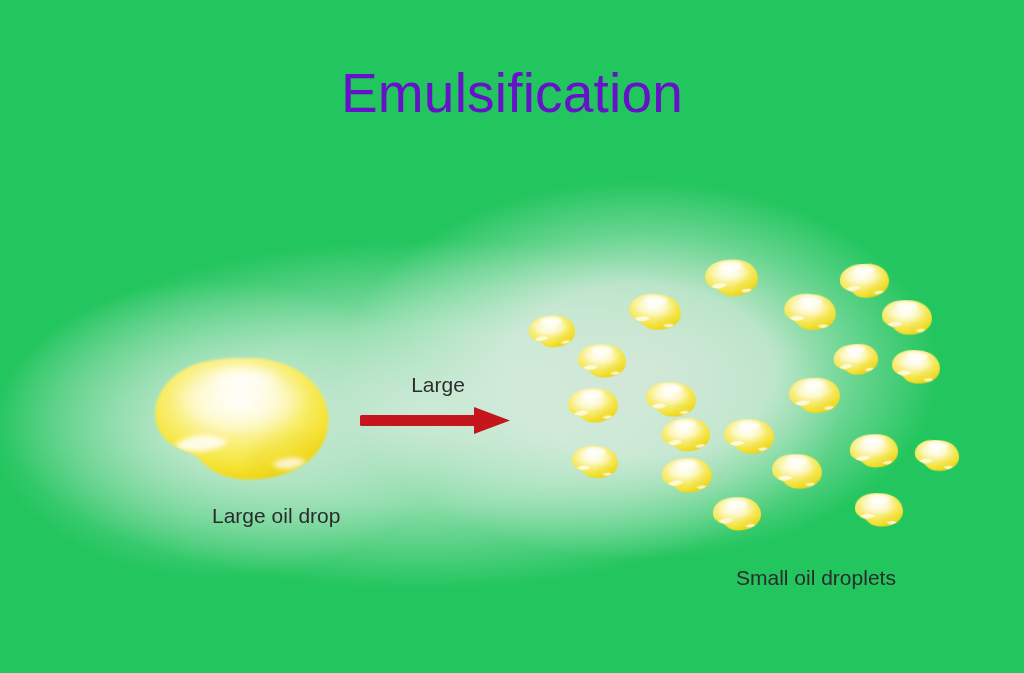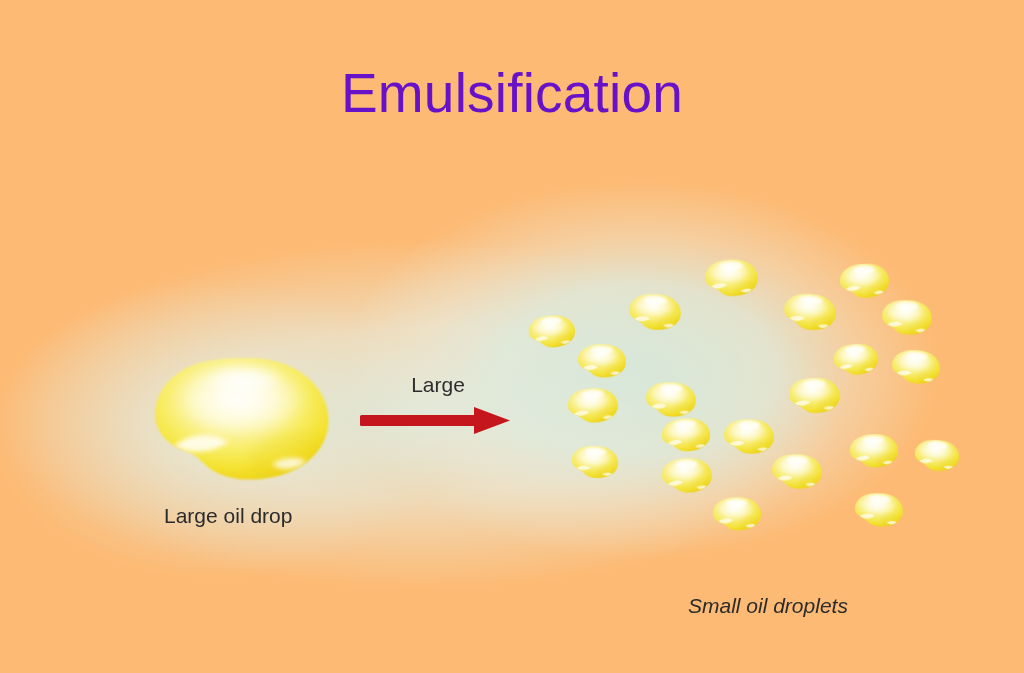--- a/index.html
+++ b/index.html
@@ -9,21 +9,21 @@
     background: #ffffff;
   }
   body {
     font-family: "Liberation Sans", sans-serif;
   }
 
   #stage {
     position: relative;
     width: 1024px;
     height: 673px;
-    background: #fdba74;
+    background: #22c55e;
     overflow: hidden;
   }
 
   
   #bg-haze {
     position: absolute;
     left: 0px;
     top: 150px;
     width: 1024px;
     height: 480px;
@@ -108,23 +108,24 @@
   }
   .droplet svg { display: block; }
 
   
   .caption {
     position: absolute;
     font-size: 21px;
     line-height: 26px;
     color: #2b2b2b;
     white-space: nowrap;
+    margin-left: 48px;
   }
   #caption-large { left: 164px; top: 503px; }
-  #caption-small { left: 688px; top: 593px; font-style: italic; }
+  #caption-small { left: 688px; top: 565px; }
 </style>
 </head>
 <body style="background: rgb(255, 255, 255);">
 
 <div id="stage">
 
   <div id="bg-haze"></div>
 
   <div id="title" style="color: rgb(103, 17, 201);">Emulsification</div>
 

